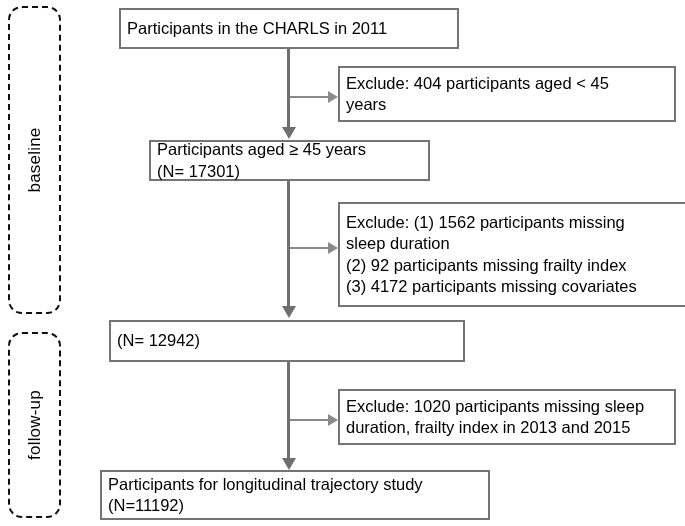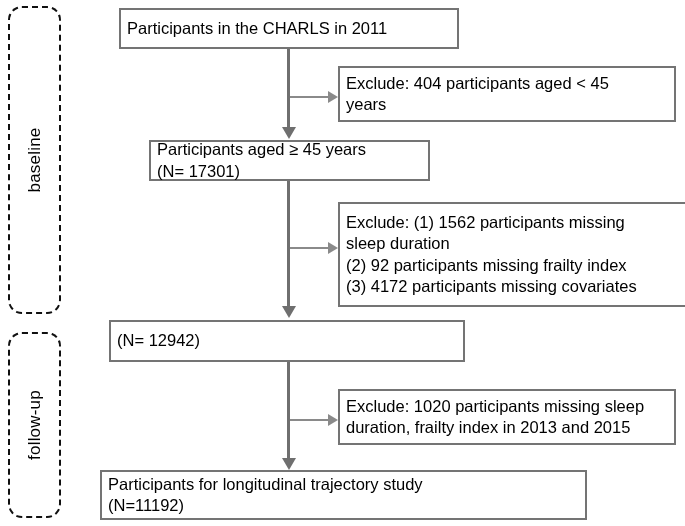--- a/index.html
+++ b/index.html
@@ -142,18 +142,18 @@
   <div class="arrow-down" style="left:282px; top:458px;"></div>
 
   <div class="h-line" style="left:290px; top:419px; width:38px;"></div>
   <div class="arrow-right" style="left:328px; top:414px;"></div>
 
   <div class="flow-box exclude" style="left:338px; top:389px; width:338px; height:56px;">
     <span class="line">Exclude: 1020 participants missing sleep</span>
     <span class="line">duration, frailty index in 2013 and 2015</span>
   </div>
 
-  <div class="flow-box main" style="left:100px; top:470px; width:487px; height:50px;">
+  <div class="flow-box main" style="left:100px; top:470px; width:390px; height:50px;">
     <span class="line">Participants for longitudinal trajectory study</span>
     <span class="line">(N=11192)</span>
   </div>
 
 </div>
 
 </body></html>

